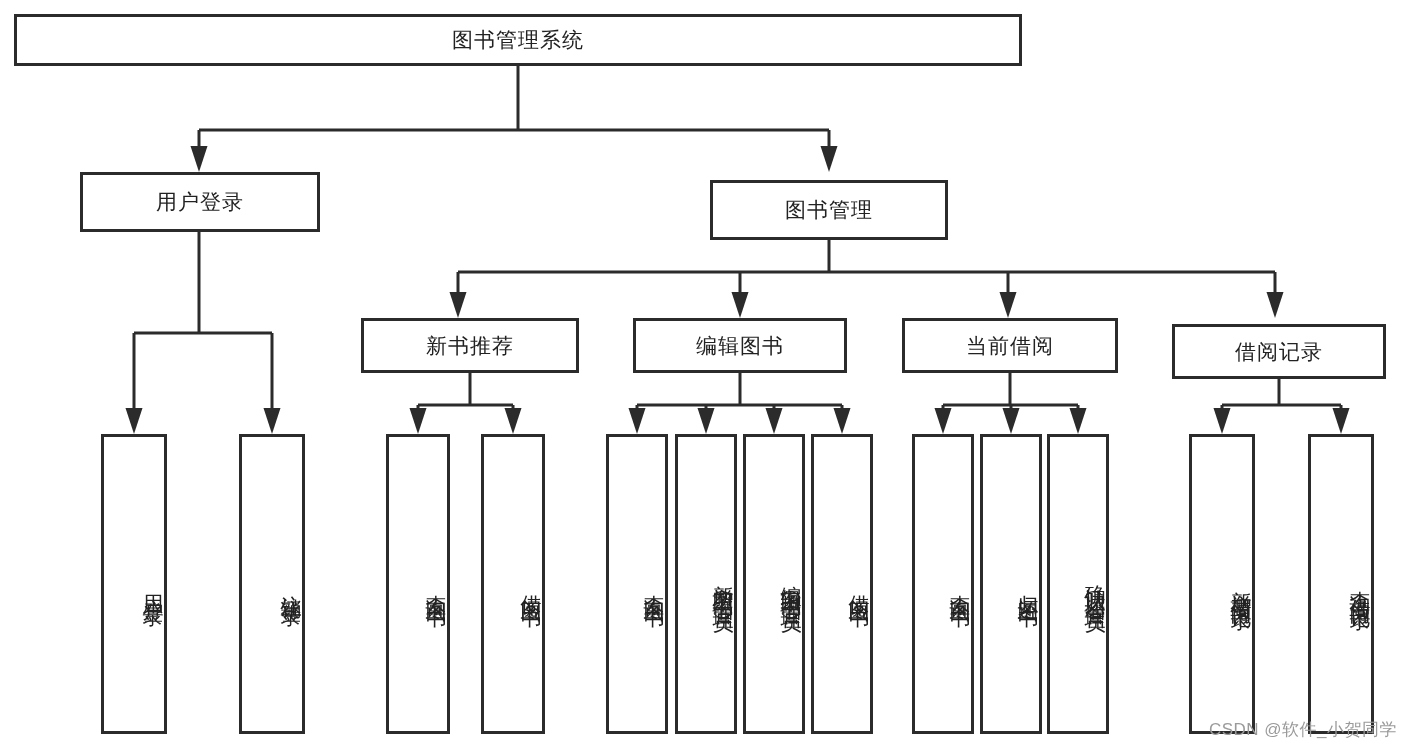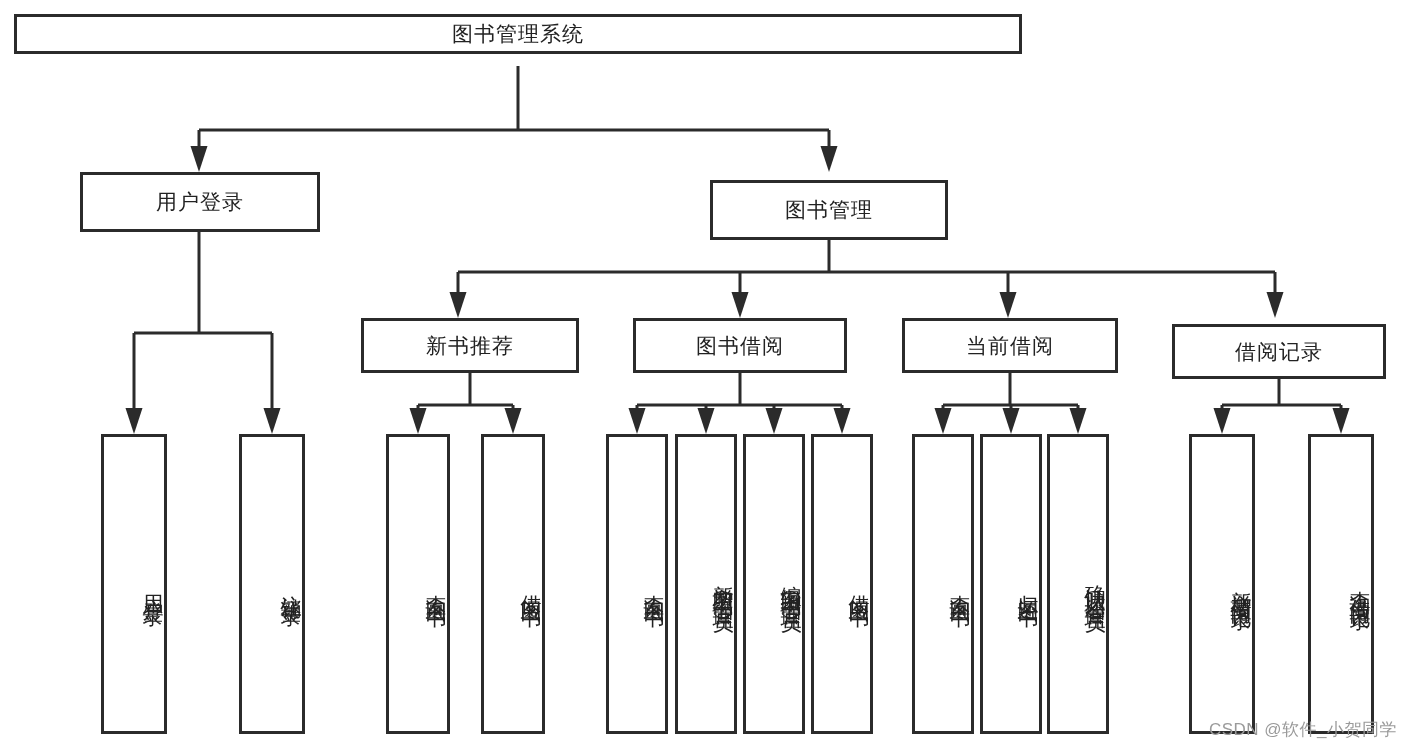--- a/index.html
+++ b/index.html
@@ -118,34 +118,34 @@
       <path d="M 1002.5 408 L 1019.5 408 L 1011 434 Z" fill="#2b2b2b"></path>
       <line x1="1078" y1="405" x2="1078" y2="414" stroke="#2b2b2b" stroke-width="3"></line>
       <path d="M 1069.5 408 L 1086.5 408 L 1078 434 Z" fill="#2b2b2b"></path>
       <line x1="1222" y1="405" x2="1222" y2="414" stroke="#2b2b2b" stroke-width="3"></line>
       <path d="M 1213.5 408 L 1230.5 408 L 1222 434 Z" fill="#2b2b2b"></path>
       <line x1="1341" y1="405" x2="1341" y2="414" stroke="#2b2b2b" stroke-width="3"></line>
       <path d="M 1332.5 408 L 1349.5 408 L 1341 434 Z" fill="#2b2b2b"></path>
     </svg>
 
   <div id="nodes-layer">
-      <div class="node horiz" style="left: 14px; top: 14px; width: 1008px; height: 40px;">
+      <div class="node horiz" style="left: 14px; top: 14px; width: 1008px; height: 52px;">
         <span class="hlabel">图书管理系统</span>
       </div>
       <div class="node horiz" style="left: 80px; top: 172px; width: 240px; height: 60px;">
         <span class="hlabel">用户登录</span>
       </div>
       <div class="node horiz" style="left: 710px; top: 180px; width: 238px; height: 60px;">
         <span class="hlabel">图书管理</span>
       </div>
       <div class="node horiz" style="left: 361px; top: 318px; width: 218px; height: 55px; text-align: right;">
         <span class="hlabel">新书推荐</span>
       </div>
       <div class="node horiz" style="left: 633px; top: 318px; width: 214px; height: 55px;">
-        <span class="hlabel">图书借阅</span>
+        <span class="hlabel">编辑图书</span>
       </div>
       <div class="node horiz" style="left: 902px; top: 318px; width: 216px; height: 55px; text-align: center;">
         <span class="hlabel">当前借阅</span>
       </div>
       <div class="node horiz" style="left: 1172px; top: 324px; width: 214px; height: 55px;">
         <span class="hlabel">借阅记录</span>
       </div>
       <div class="node vert" style="left: 101px; top: 434px; width: 66px; height: 300px;">
         <span class="vlabel">用户登录</span>
       </div>

